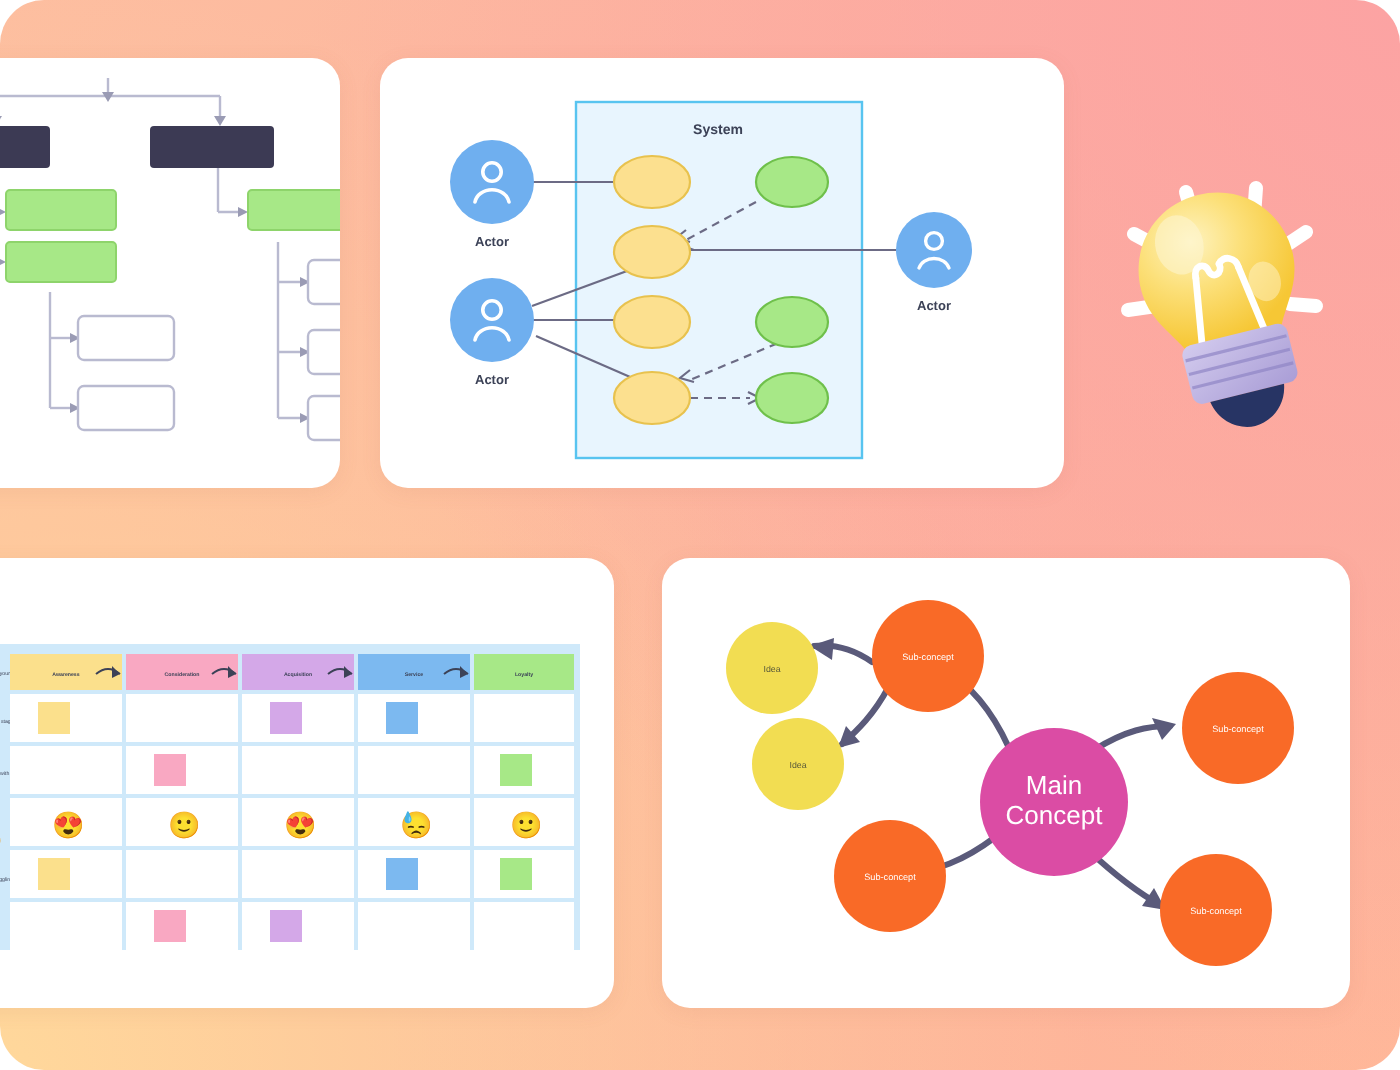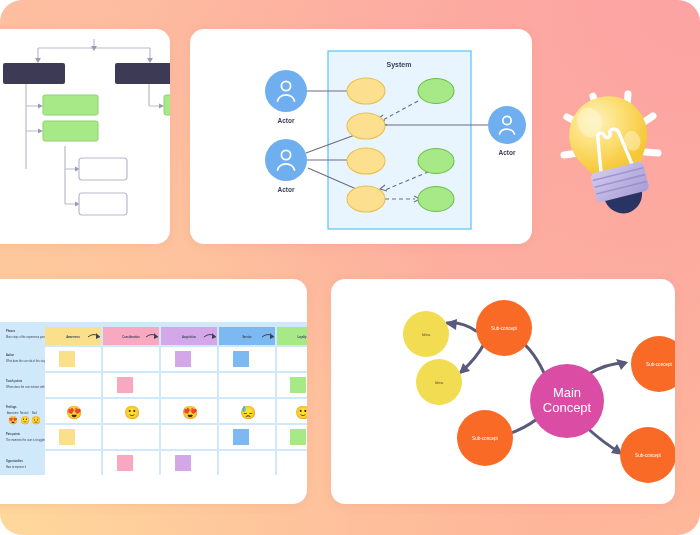--- a/index.html
+++ b/index.html
@@ -16,21 +16,20 @@
       radial-gradient(circle at 0% 100%,   #FFD89B 0%, rgba(255,216,155,0) 62%),
       radial-gradient(circle at 100% 100%, #FFB899 0%, rgba(255,184,153,0) 60%),
       linear-gradient(135deg, #FDBEA0 0%, #FDB29E 45%, #FCAE9C 100%);
   }
 
   .card {
     position: absolute; background: #ffffff;
     border-radius: 14px;
     box-shadow: 0 2px 10px rgba(180,110,90,.10);
     overflow: hidden;
-    padding-left: 40px;
   }
   
   #card-tree     { left: -38px; top: 29px;  width: 208px; height: 215px; border-radius: 0 14px 14px 0; }
   #card-usecase  { left: 190px; top: 29px;  width: 342px; height: 215px; }
   
   #card-journey  { left: -40px; top: 279px; width: 347px; height: 225px; border-radius: 0 14px 14px 0; }
   #card-mindmap  { left: 331px; top: 279px; width: 344px; height: 225px; }
 
   svg { display: block; }
   .lbl { font-family: "Liberation Sans", sans-serif; }

